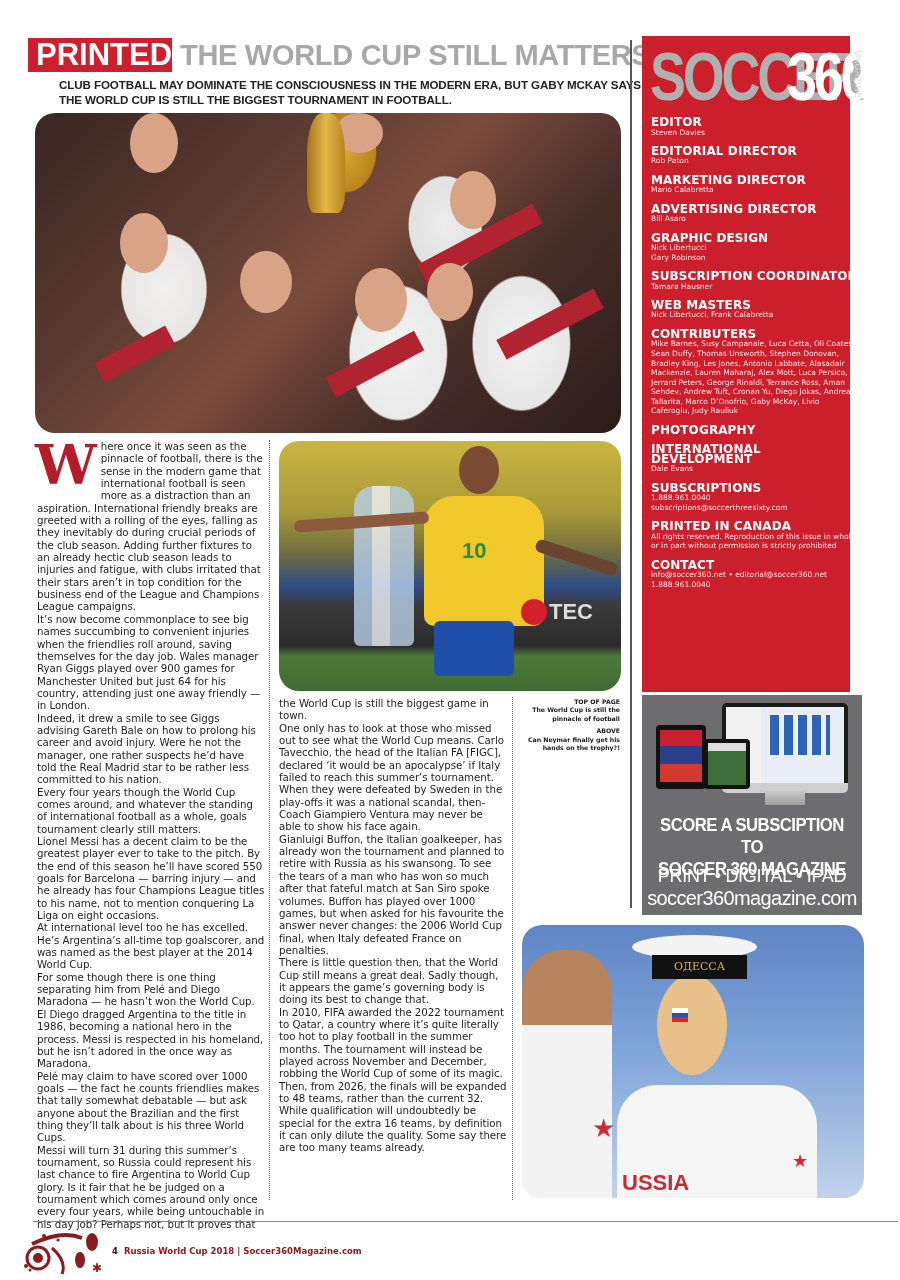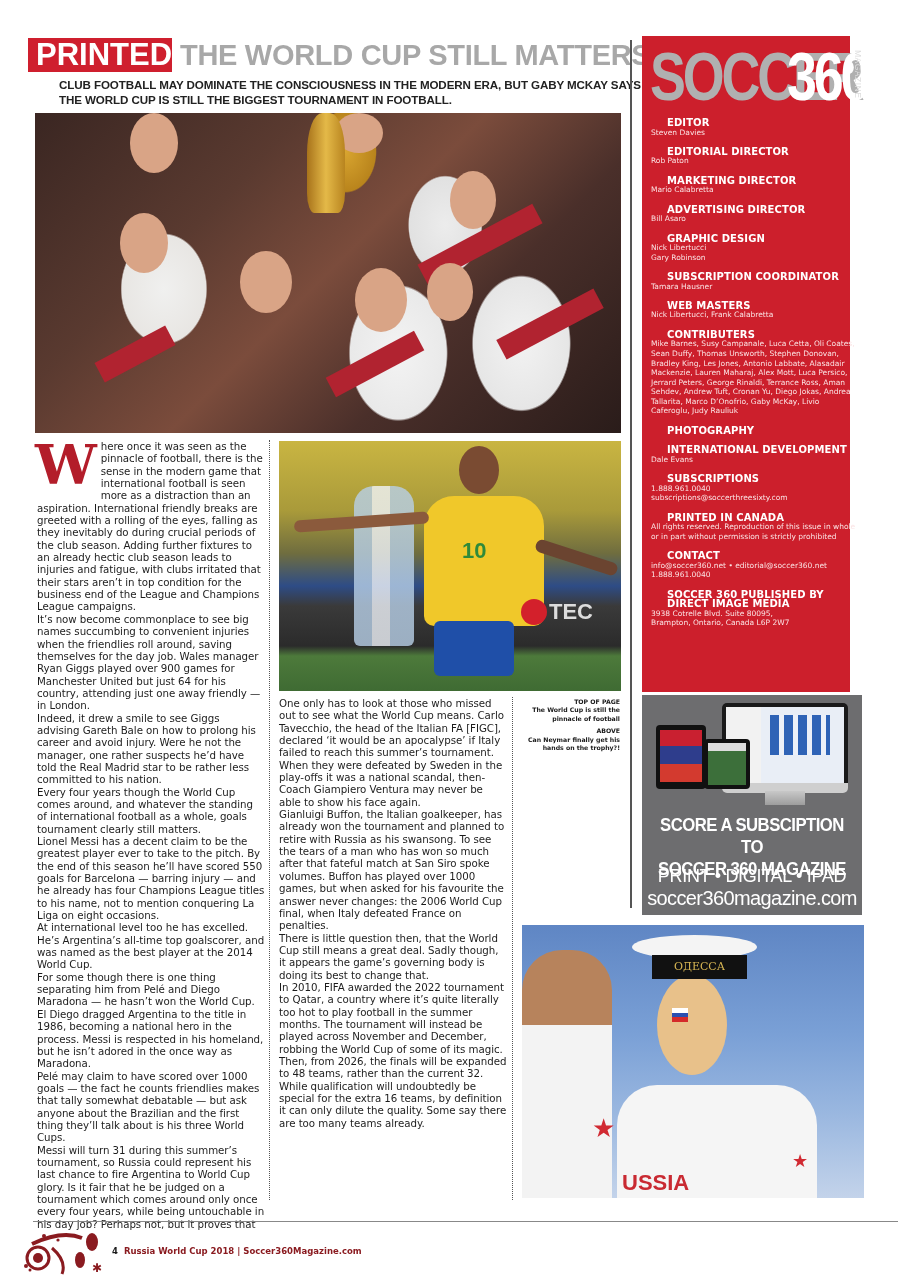--- a/index.html
+++ b/index.html
@@ -20,21 +20,21 @@
     font-size: 29px; line-height: 34px; letter-spacing: -0.3px; white-space: nowrap;
   }
   .standfirst {
     position: absolute; left: 35px; top: 78px; width: 590px;
     font-family: "Liberation Sans", sans-serif; font-weight: 700; font-size: 11.6px;
     line-height: 14.5px; color: #222; text-transform: uppercase; letter-spacing: -0.1px; margin-left: 24px;
   }
   .vrule-header { position: absolute; left: 630px; top: 40px; width: 2px; height: 868px; background: #555; }
 
   
-  .photo { position: absolute; overflow: hidden; }
+  .photo { position: absolute; overflow: hidden; border-radius: 20px; }
   .photo-hero { left: 35px; top: 113px; width: 586px; height: 320px;
     background:
       radial-gradient(ellipse 60px 80px at 53% 12%, #d8a530 0%, #b9841c 50%, transparent 52%),
       radial-gradient(ellipse 70px 90px at 22% 55%, #f0f0ef 0%, #e8e6e3 60%, transparent 62%),
       radial-gradient(ellipse 80px 110px at 62% 75%, #f3f3f3 0%, #e9e9e9 60%, transparent 62%),
       radial-gradient(ellipse 80px 110px at 83% 72%, #f2f2f2 0%, #e6e6e6 60%, transparent 62%),
       radial-gradient(ellipse 60px 80px at 70% 35%, #ececec 0%, #e1e1e1 60%, transparent 62%),
       linear-gradient(135deg, #3a2622 0%, #5a3a30 30%, #7b4c3c 50%, #4a2f2a 70%, #2a1c1a 100%);
   }
   .photo-hero .stripe { position: absolute; background: #b12330; transform: rotate(-28deg); height: 22px; }
@@ -61,21 +61,21 @@
   .caption { position: absolute; left: 516px; top: 698px; width: 104px; text-align: right; font-family: "DejaVu Sans", sans-serif; font-size: 6.2px; line-height: 8.4px; color: #1a1a1a; font-weight: 700; }
   .caption .cap-block { margin-bottom: 4px; }
 
   
   .masthead { position: absolute; left: 642px; top: 36px; width: 208px; height: 656px; background: #cc1f2c; color: #fff; }
   .logo { position: absolute; left: 8px; top: 6px; height: 70px; white-space: nowrap; }
   .logo-soccer { font-family: "Liberation Sans", sans-serif; font-weight: 900; font-size: 69px; line-height: 70px; color: #b0b0b0; letter-spacing: -4px; display: inline-block; transform: scaleX(0.78); transform-origin: left; }
   .logo-360 { position: absolute; left: 137px; top: 0; font-family: "Liberation Sans", sans-serif; font-weight: 900; font-size: 69px; line-height: 70px; color: #ffffff; letter-spacing: -4px; display: inline-block; transform: scaleX(0.78); transform-origin: left; }
   .logo-mag { position: absolute; left: 203px; top: 8px; font-family: "Liberation Sans", sans-serif; font-size: 8.5px; color: #ddd; writing-mode: vertical-rl; letter-spacing: 0.5px; }
   .staff { position: absolute; left: 9px; top: 82px; width: 206px; font-family: "DejaVu Sans", sans-serif; }
-  .staff .role { font-weight: 700; font-size: 10px; line-height: 9.5px; text-transform: uppercase; letter-spacing: 0.1px; margin-left: 16px; }
+  .staff .role { font-weight: 700; font-size: 12px; line-height: 9.5px; text-transform: uppercase; letter-spacing: 0.1px; }
   .staff .names { font-size: 7.5px; line-height: 9.6px; color: #fbe3e4; }
   .staff .entry { margin-bottom: 9.8px; }
 
   
   .ad { position: absolute; left: 642px; top: 695px; width: 220px; height: 220px; background: #6d6d6f; }
   .device { position: absolute; background: #222; border-radius: 6px; }
   .monitor { left: 80px; top: 8px; width: 126px; height: 88px; border-radius: 5px; background: #1a1a1a; }
   .monitor .screen { position: absolute; left: 4px; top: 4px; width: 118px; height: 76px; background: linear-gradient(90deg, #f2f2f2 0 30%, #e9eef6 30% 100%); }
   .monitor .screen .players { position: absolute; left: 44px; top: 8px; width: 60px; height: 40px; background: repeating-linear-gradient(90deg, #2f63b6 0 9px, #ecf0f8 9px 14px); }
   .monitor .stand { position: absolute; left: 43px; top: 88px; width: 40px; height: 14px; background: linear-gradient(#c8c8c8, #9d9d9d); }
@@ -137,20 +137,21 @@
   <p>Every four years though the World Cup comes around, and whatever the standing of international football as a whole, goals tournament clearly still matters.</p>
   <p>Lionel Messi has a decent claim to be the greatest player ever to take to the pitch. By the end of this season he’ll have scored 550 goals for Barcelona — barring injury — and he already has four Champions League titles to his name, not to mention conquering La Liga on eight occasions.</p>
   <p>At international level too he has excelled. He’s Argentina’s all-time top goalscorer, and was named as the best player at the 2014 World Cup.</p>
   <p>For some though there is one thing separating him from Pelé and Diego Maradona — he hasn’t won the World Cup. El Diego dragged Argentina to the title in 1986, becoming a national hero in the process. Messi is respected in his homeland, but he isn’t adored in the once way as Maradona.</p>
   <p>Pelé may claim to have scored over 1000 goals — the fact he counts friendlies makes that tally somewhat debatable — but ask anyone about the Brazilian and the first thing they’ll talk about is his three World Cups.</p>
   <p>Messi will turn 31 during this summer’s tournament, so Russia could represent his last chance to fire Argentina to World Cup glory. Is it fair that he be judged on a tournament which comes around only once every four years, while being untouchable in his day job? Perhaps not, but it proves that</p>
 </div>
 <div class="vdots vdots-1"></div>
 
 <div class="col col2">
+  <p>the World Cup is still the biggest game in town.</p>
   <p>One only has to look at those who missed out to see what the World Cup means. Carlo Tavecchio, the head of the Italian FA [FIGC], declared ‘it would be an apocalypse’ if Italy failed to reach this summer’s tournament. When they were defeated by Sweden in the play-offs it was a national scandal, then-Coach Giampiero Ventura may never be able to show his face again.</p>
   <p>Gianluigi Buffon, the Italian goalkeeper, has already won the tournament and planned to retire with Russia as his swansong. To see the tears of a man who has won so much after that fateful match at San Siro spoke volumes. Buffon has played over 1000 games, but when asked for his favourite the answer never changes: the 2006 World Cup final, when Italy defeated France on penalties.</p>
   <p>There is little question then, that the World Cup still means a great deal. Sadly though, it appears the game’s governing body is doing its best to change that.</p>
   <p>In 2010, FIFA awarded the 2022 tournament to Qatar, a country where it’s quite literally too hot to play football in the summer months. The tournament will instead be played across November and December, robbing the World Cup of some of its magic. Then, from 2026, the finals will be expanded to 48 teams, rather than the current 32. While qualification will undoubtedly be special for the extra 16 teams, by definition it can only dilute the quality. Some say there are too many teams already.</p>
 </div>
 <div class="vdots vdots-2"></div>
 
 <div class="caption">
   <div class="cap-block">
     <div>TOP OF PAGE</div>
@@ -215,25 +216,20 @@
 subscriptions@soccerthreesixty.com</div>
       </div>
     <div class="entry">
         <div class="role">PRINTED IN CANADA</div>
         <div class="names">All rights reserved. Reproduction of this issue in whole or in part without permission is strictly prohibited</div>
       </div>
     <div class="entry">
         <div class="role">CONTACT</div>
         <div class="names" style="white-space:pre-line">info@soccer360.net • editorial@soccer360.net
 1.888.961.0040</div>
-      </div>
-    <div class="entry">
-        <div class="role">SOCCER 360 PUBLISHED BY DIRECT IMAGE MEDIA</div>
-        <div class="names" style="white-space:pre-line">3938 Cotrelle Blvd. Suite 80095,
-Brampton, Ontario, Canada L6P 2W7</div>
       </div>
   </div>
 </div>
 
 <div class="ad">
   <div class="device monitor">
     <div class="screen">
         <div class="players"></div>
       </div>
     <div class="chin"></div>

